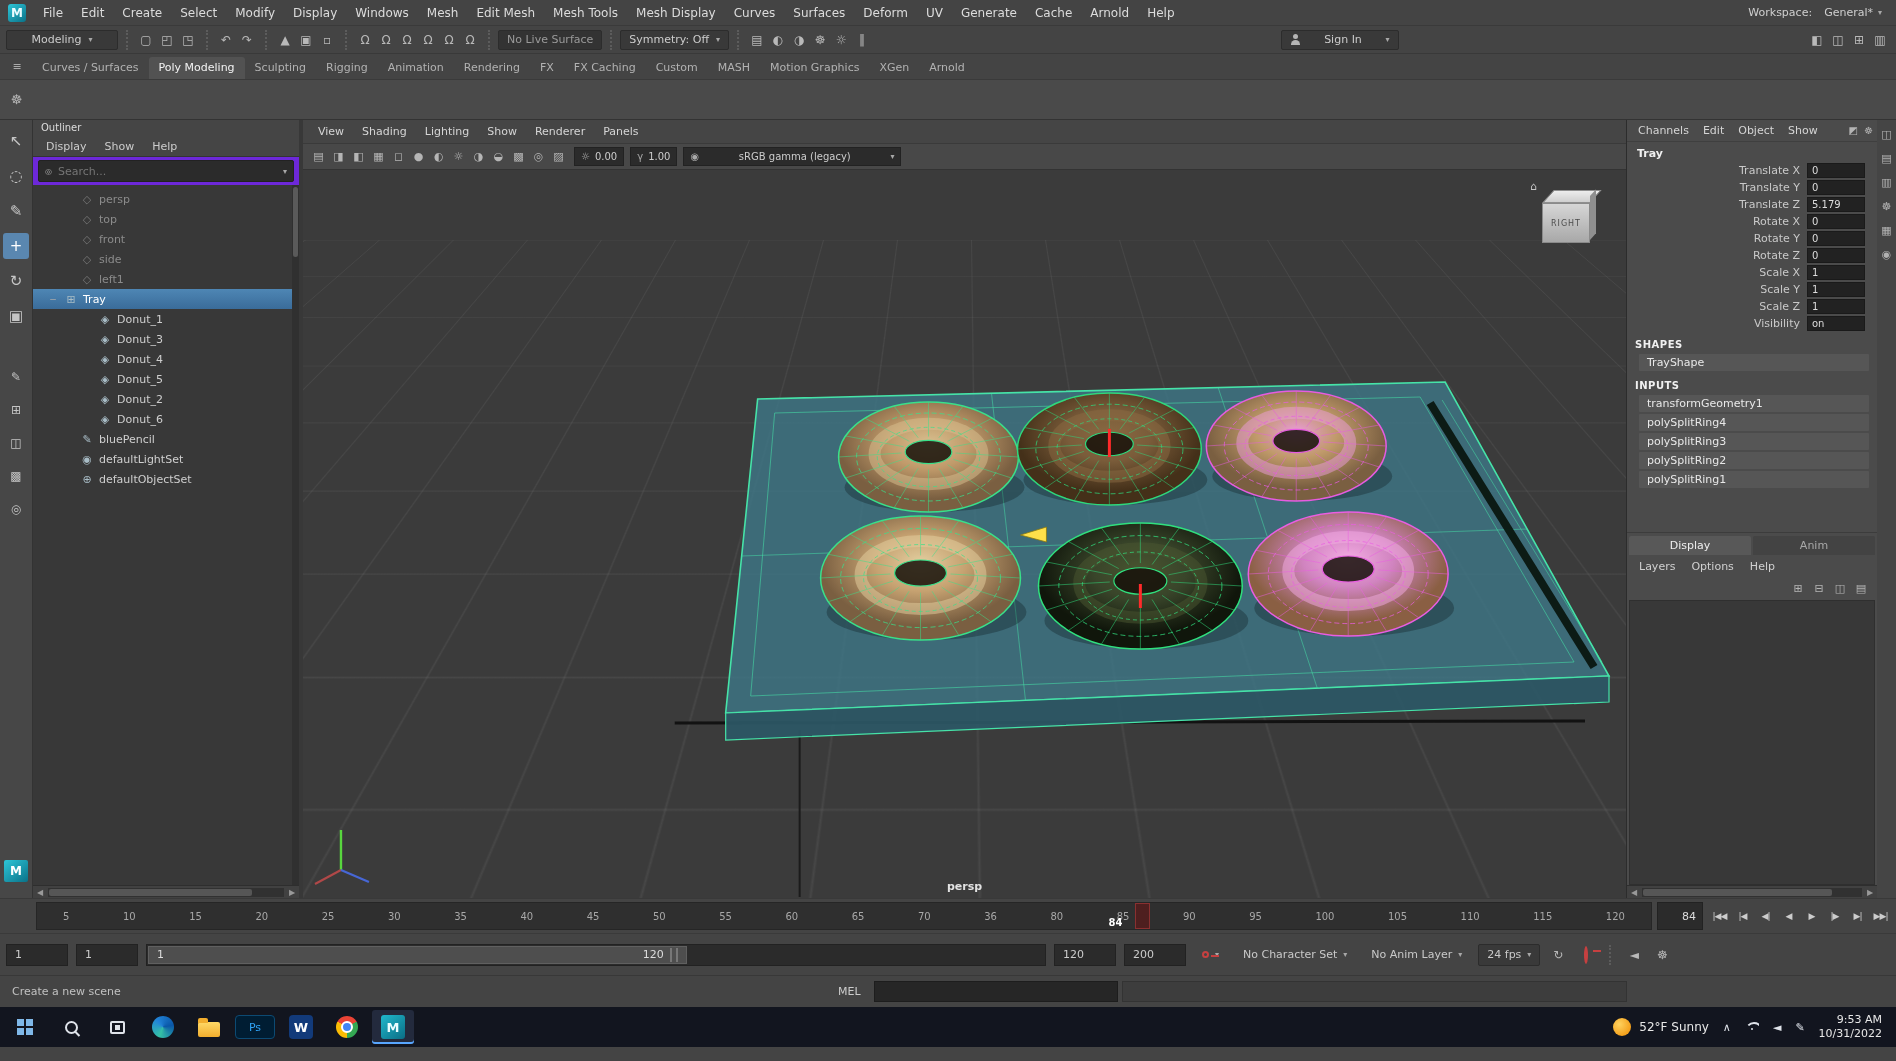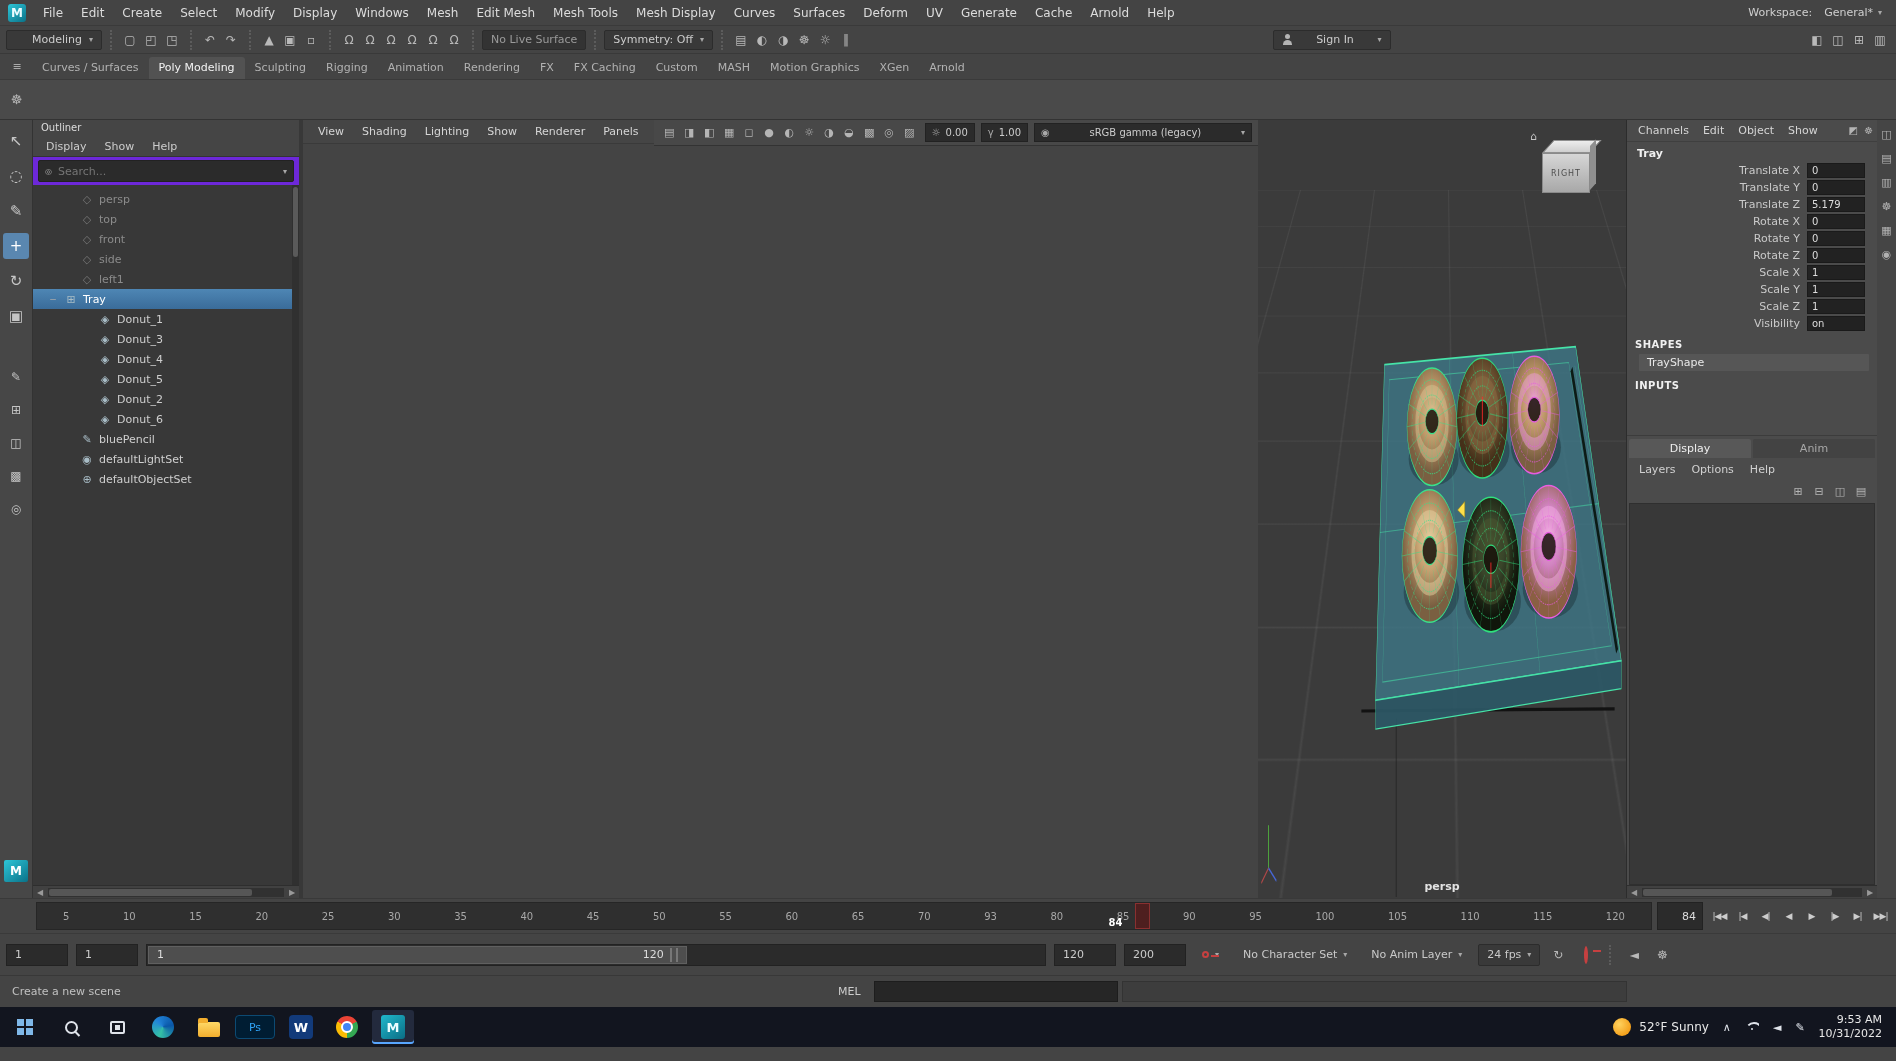--- a/index.html
+++ b/index.html
@@ -70,21 +70,21 @@
   .ol-row.dim .oicon{color:#787878}
   .ol-row.selected{background:linear-gradient(#4e86b4,#3a6c9a);color:#fff}
   .vscroll{position:absolute;right:0;top:0;bottom:0;width:7px;background:#303030}
   .vs-thumb{position:absolute;top:2px;left:1px;right:1px;height:70px;background:#5a5a5a;border-radius:3px}
   .hscroll{height:13px;background:#414141;border-top:1px solid #2e2e2e;display:flex;align-items:center}
   .hs-btn{width:14px;text-align:center;font-size:8px;color:#999}
   .hs-track{flex:1;height:9px;margin:0 1px;background:#313131;position:relative}
   .hs-thumb{position:absolute;left:1px;top:1px;bottom:1px;width:86%;background:#565656;border-radius:2px}
 
   
-  .viewport{flex:1;display:flex;flex-direction:row;background:#444;border-right:1px solid #2c2c2c;min-width:0}
+  .viewport{flex:1;display:flex;flex-direction:column;background:#444;border-right:1px solid #2c2c2c;min-width:0}
   .vp-menus{height:24px;display:flex;align-items:center;padding:0 6px;background:#454545;border-bottom:1px solid #3a3a3a}
   .vp-menu{padding:3px 9px;font-size:11px;color:#d5d5d5}
   .vp-toolbar{height:26px;display:flex;align-items:center;gap:2px;padding:0 6px;background:#484848;border-bottom:1px solid #333}
   .vp-icons{display:flex;gap:1px}
   .vp-ico{width:19px;height:19px;font-size:11px;color:#b5b5b5;display:flex;align-items:center;justify-content:center}
   .vp-field{height:19px;background:#2b2b2b;border:1px solid #222;display:flex;align-items:center;padding:0 6px;gap:5px;font-size:10px;color:#ccc;margin-left:4px}
   .vp-field .fic{color:#a9a9a9;font-size:10px}
   .vp-canvas{flex:1;position:relative;overflow:hidden;background:#3b3b3b}
   .grid-plane{position:absolute;left:50%;top:70px;width:2800px;height:2000px;
       transform:translateX(-50%) perspective(1000px) rotateX(63deg);transform-origin:50% 0;
@@ -217,21 +217,21 @@
     <div class="mb-right">
       <span>Workspace:</span>
       <span class="ws-value">
         <span>General*</span>
         <span class="caret">▾</span>
       </span>
     </div>
   </div>
 
   <div class="statusline">
-    <div class="sl-field" style="width:96px;justify-content:flex-end">
+    <div class="sl-field" style="width:112px;justify-content:center">
       <span>Modeling</span>
       <span class="caret">▾</span>
     </div>
     <div class="sep"></div>
     <div class="irow">
 
     <div class="icon-btn">
           <span>▢</span>
         </div>
         <div class="icon-btn">
@@ -875,20 +875,28 @@
           </div>
 
           <div class="cb-row">
             <span class="cb-label">Visibility</span>
             <span class="cb-value">on</span>
           </div>
         </div>
       <div class="cb-header">SHAPES</div>
       <div class="cb-sub">TrayShape</div>
       <div class="cb-header">INPUTS</div>
+      <div>
+
+      <div class="cb-sub">transformGeometry1</div>
+          <div class="cb-sub">polySplitRing4</div>
+          <div class="cb-sub">polySplitRing3</div>
+          <div class="cb-sub">polySplitRing2</div>
+          <div class="cb-sub">polySplitRing1</div>
+        </div>
       <div class="cb-spacer"></div>
       <div class="cb-tabs">
 
       <div class="cb-tab active"><span>Display</span></div>
           <div class="cb-tab"><span>Anim</span></div>
         </div>
       <div class="cb-lmenus">
 
       <div class="cb-lmenu">Layers</div>
           <div class="cb-lmenu">Options</div>
@@ -941,21 +949,21 @@
           <span class="tick">25</span>
           <span class="tick">30</span>
           <span class="tick">35</span>
           <span class="tick">40</span>
           <span class="tick">45</span>
           <span class="tick">50</span>
           <span class="tick">55</span>
           <span class="tick">60</span>
           <span class="tick">65</span>
           <span class="tick">70</span>
-          <span class="tick">93</span>
+          <span class="tick">36</span>
           <span class="tick">80</span>
           <span class="tick">85</span>
           <span class="tick">90</span>
           <span class="tick">95</span>
           <span class="tick">100</span>
           <span class="tick">105</span>
           <span class="tick">110</span>
           <span class="tick">115</span>
           <span class="tick">120</span>
         </div>

